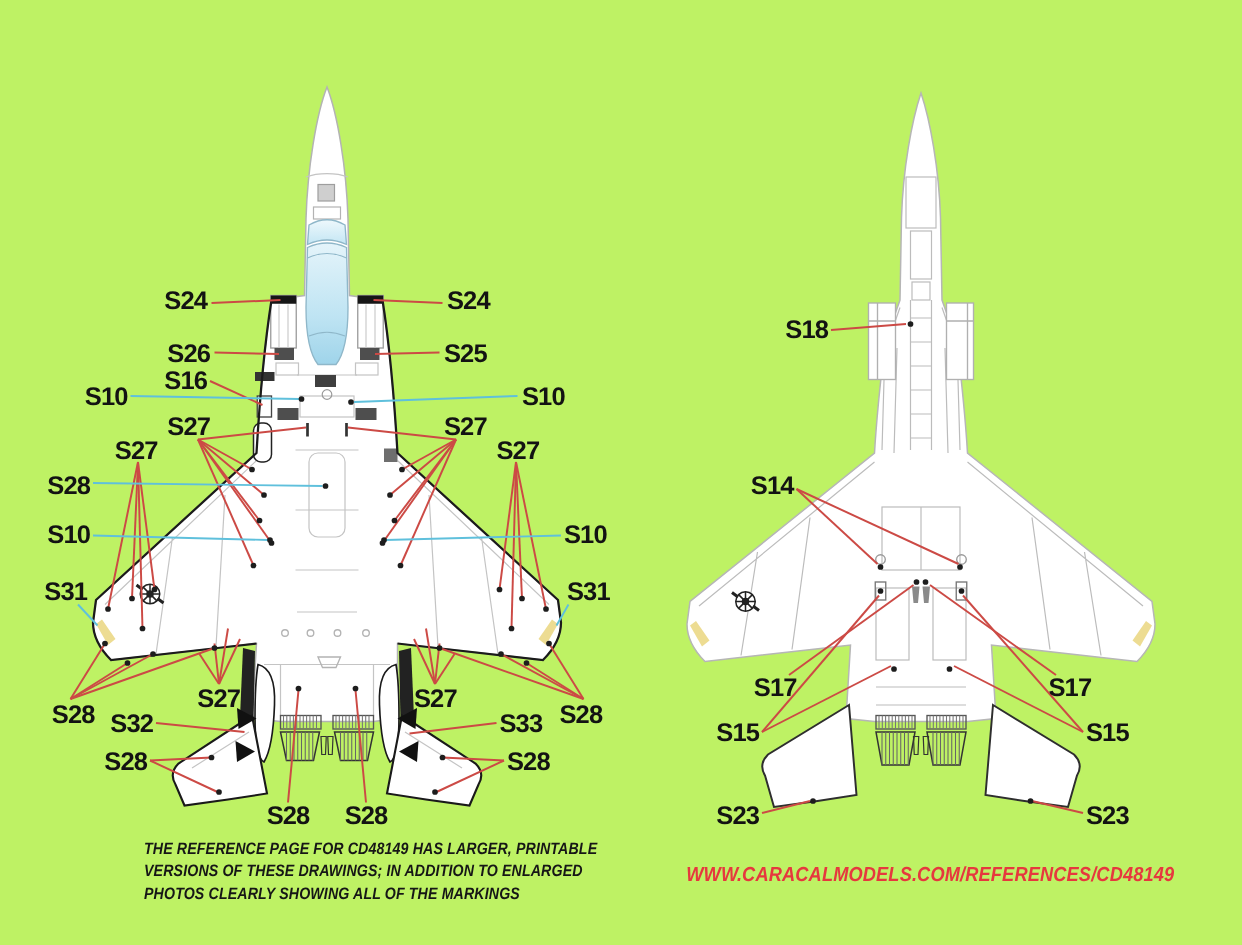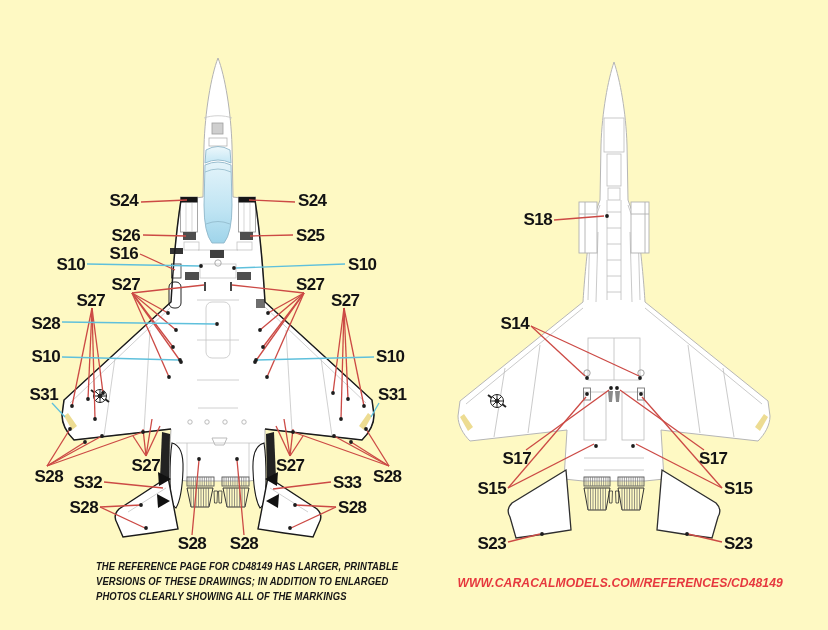--- a/index.html
+++ b/index.html
@@ -1,16 +1,16 @@
 <!DOCTYPE html>
 <html><head>
 <meta charset="utf-8">
 <style>
   html,body{margin:0;padding:0;background:#ffffff;}
-  .page{position:relative;width:828px;height:630px;background:#fef9c3;overflow:hidden;
+  .page{position:relative;width:828px;height:630px;background:#bef264;overflow:hidden;
         font-family:"Liberation Sans",sans-serif;}
   #diagram-svg{position:absolute;left:0;top:0;}
   .callout-label{font-family:"Liberation Sans",sans-serif;font-weight:bold;font-size:17px;
                  letter-spacing:-0.6px;fill:#131313;}
   .caption{position:absolute;left:96px;top:559px;font-weight:bold;font-style:italic;
            font-size:11px;line-height:15px;color:#161616;transform:scaleX(0.86);
            transform-origin:left top;white-space:nowrap;letter-spacing:0.1px;}
   .url{position:absolute;left:440px;top:575px;width:350px;text-align:center;font-weight:bold;
        font-style:italic;font-size:13.5px;color:#e6383e;transform:scaleX(0.9);
        white-space:nowrap;letter-spacing:0.1px;}

